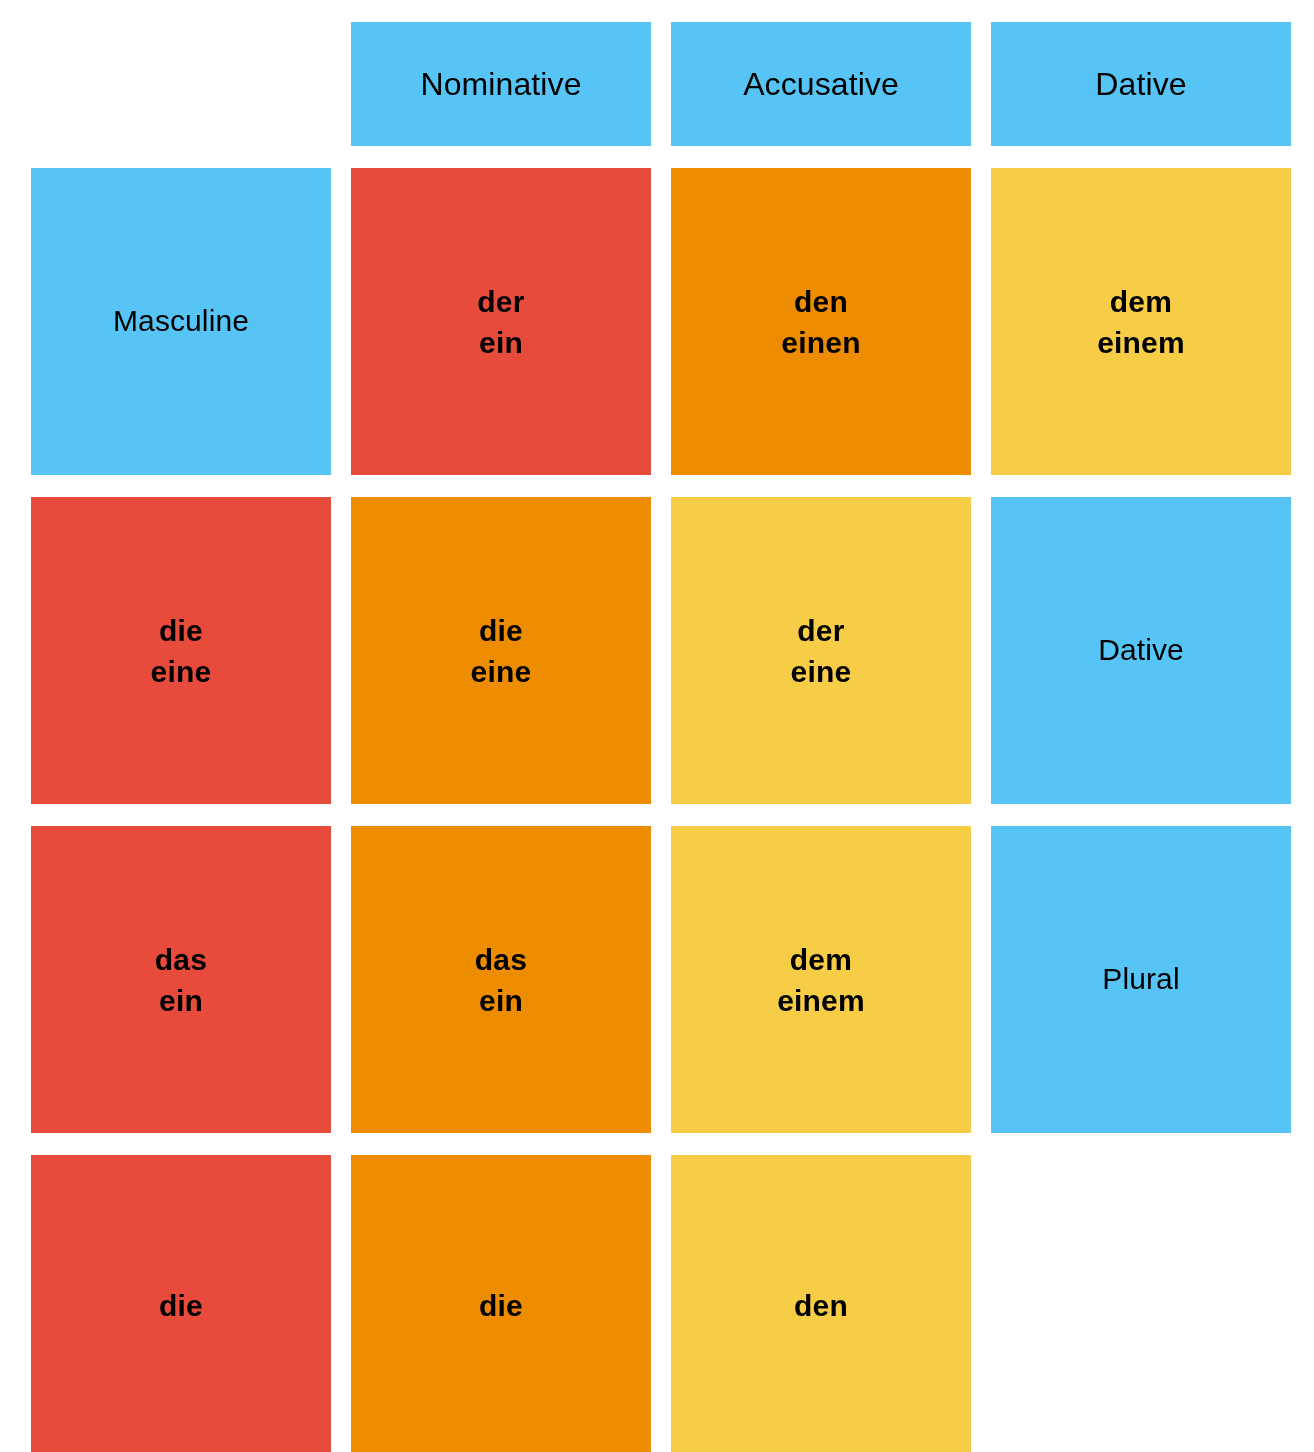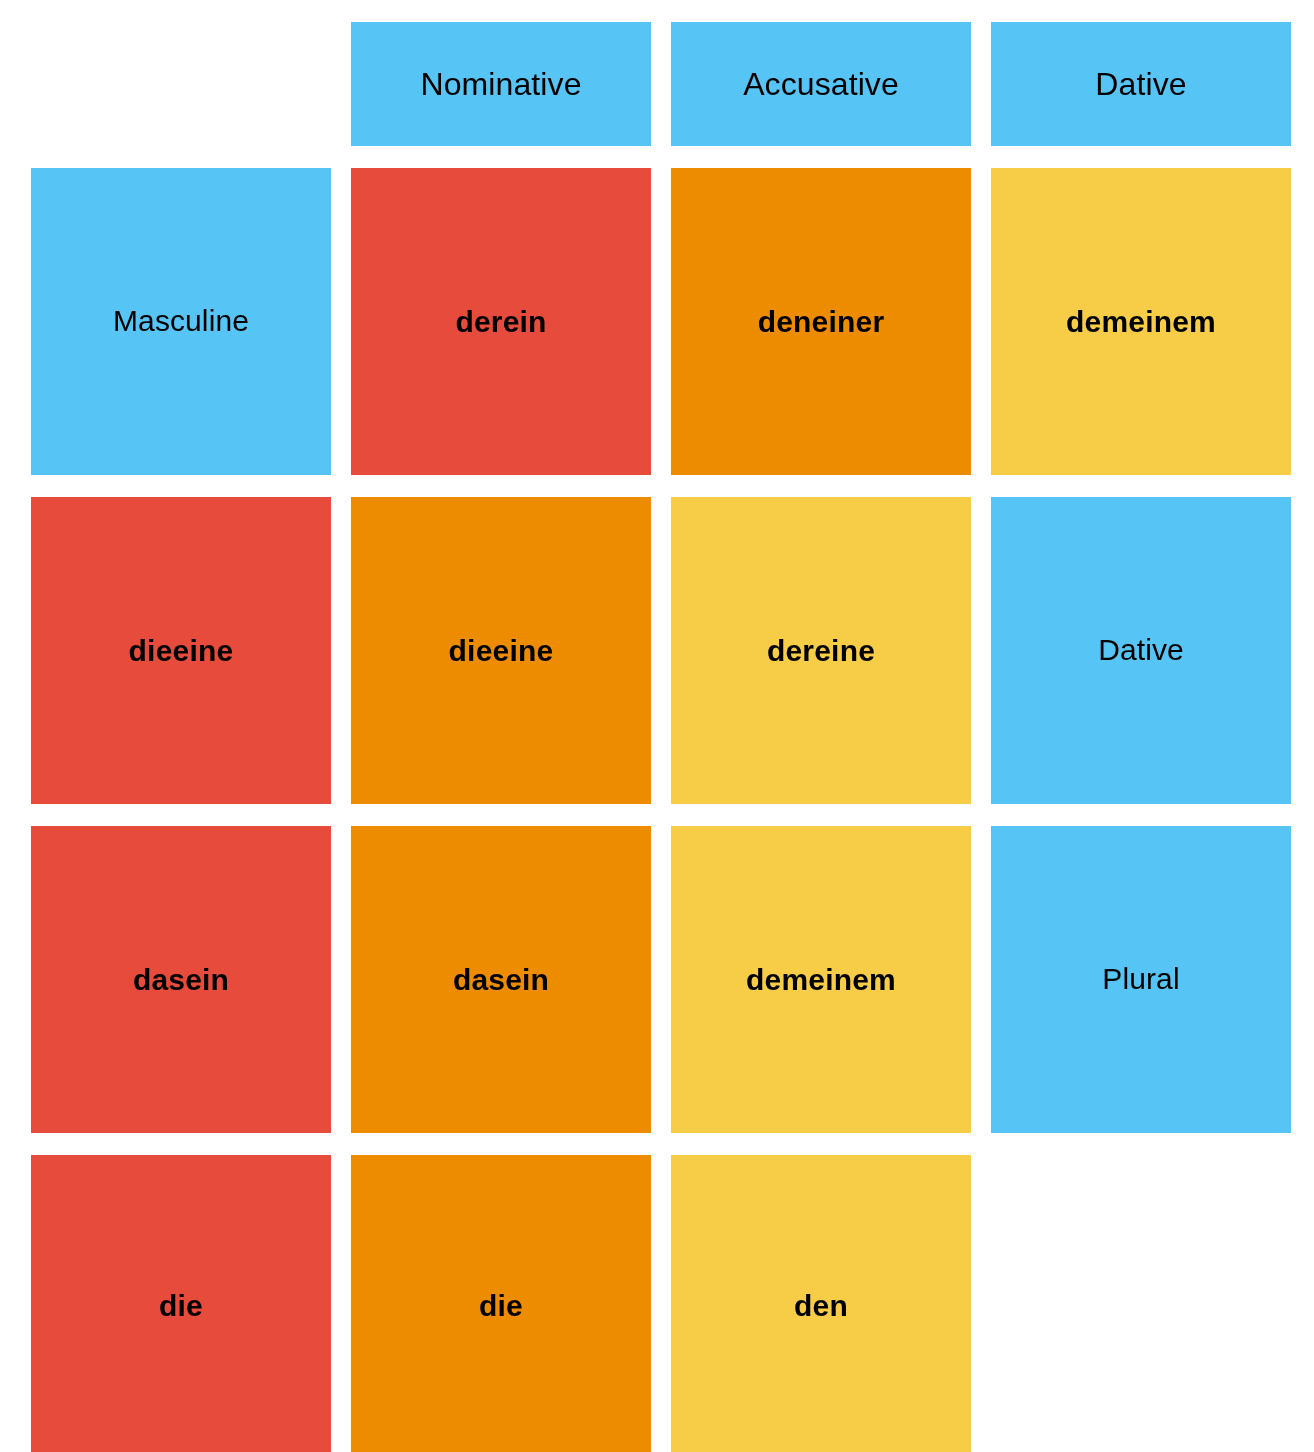--- a/index.html
+++ b/index.html
@@ -67,21 +67,21 @@
 
   
   .article-cell {
     font-size: 30px;
     font-weight: 700;
     line-height: 41px;
     letter-spacing: 0.2px;
   }
   .article-cell .stack {
     display: flex;
-    flex-direction: row;
+    flex-direction: column;
     align-items: center;
     justify-content: center;
   }
   .definite,
   .indefinite {
     display: block;
     white-space: nowrap;
   }
   .indefinite:empty {
     display: none;
@@ -112,21 +112,21 @@
   </div>
   <div class="cell article-cell case-nominative">
     <span class="stack">
       <span class="definite">der</span>
       <span class="indefinite">ein</span>
     </span>
   </div>
   <div class="cell article-cell case-accusative">
     <span class="stack">
       <span class="definite">den</span>
-      <span class="indefinite">einer</span>
+      <span class="indefinite">einen</span>
     </span>
   </div>
   <div class="cell article-cell case-dative">
     <span class="stack">
       <span class="definite">dem</span>
       <span class="indefinite">einem</span>
     </span>
   </div>
 
   <div class="cell article-cell case-nominative">

